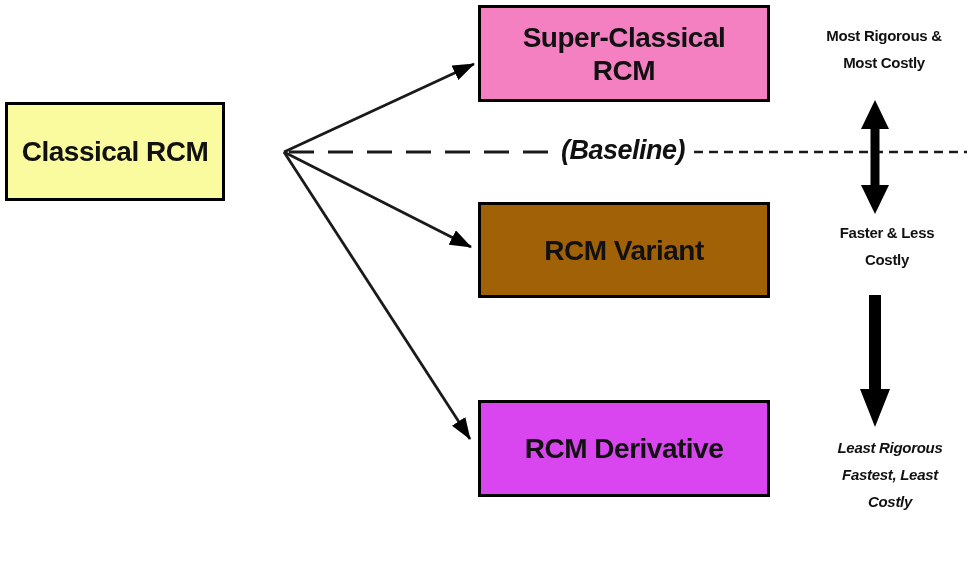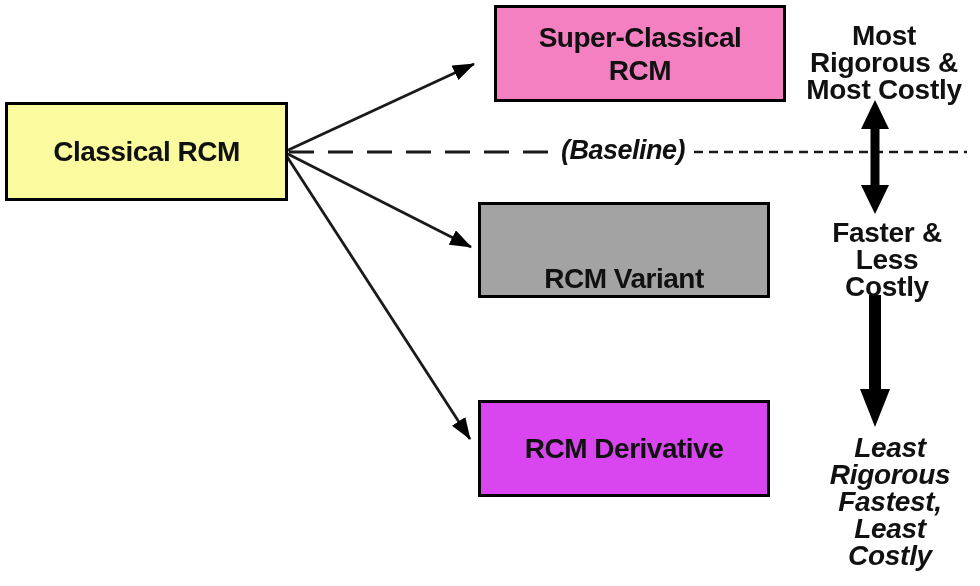--- a/index.html
+++ b/index.html
@@ -31,21 +31,21 @@
     justify-content: center;
     text-align: center;
   }
   .box .box-label {
     font-weight: bold;
     font-size: 28px;
     line-height: 33px;
     color: #111111;
     letter-spacing: -0.5px;
   }
-  #box-classical   { left: 5px;   top: 102px; width: 283px; height: 99px; }
+  #box-classical   { left: 5px;   top: 102px; width: 220px; height: 99px; }
   #box-super       { left: 478px; top: 5px;   width: 292px; height: 97px; }
   #box-super .box-label { max-width: 250px; }
   #box-variant     { left: 478px; top: 202px; width: 292px; height: 96px; }
   #box-derivative  { left: 478px; top: 400px; width: 292px; height: 97px; }
 
   .baseline-label {
     position: absolute;
     left: 550px;
     top: 135px;
     width: 146px;
@@ -53,21 +53,21 @@
     font-weight: bold;
     font-size: 27px;
     letter-spacing: -0.5px;
     color: #111111;
     font-style: italic;
   }
   .annotation {
     position: absolute;
     text-align: center;
     font-weight: bold;
-    font-size: 28px;
+    font-size: 15px;
     line-height: 27px;
     color: #111111;
     white-space: pre-line;
     letter-spacing: -0.3px;
   }
   #annotation-top    { left: 793px; top: 22px;  width: 182px; }
   #annotation-middle { left: 798px; top: 219px; width: 178px; text-align: center; }
   #annotation-bottom { left: 801px; top: 434px; width: 178px; font-style: italic; }
 
   .caption {
@@ -115,25 +115,25 @@
     <g>
       <line x1="875" y1="295" x2="875" y2="391" stroke="#000000" stroke-width="12"></line>
       <polygon points="875,427 860,389 890,389" fill="#000000"></polygon>
     </g>
   </svg>
 
   <div class="box" id="box-classical" style="background: rgb(250, 250, 158);">
     <span class="box-label">Classical RCM</span>
   </div>
 
-  <div class="box" id="box-super" style="background: rgb(244, 128, 194); margin-left: 16px;">
+  <div class="box" id="box-super" style="background: rgb(244, 128, 194);">
     <span class="box-label">Super-Classical RCM</span>
   </div>
 
-  <div class="box" id="box-variant" style="background: #a3a3a3; align-items: flex-end;">
+  <div class="box" id="box-variant" style="background: #a16207;">
     <span class="box-label">RCM Variant</span>
   </div>
 
   <div class="box" id="box-derivative" style="background: #d946ef;">
     <span class="box-label">RCM Derivative</span>
   </div>
 
   <div class="baseline-label">(Baseline)</div>
 
   <div class="annotation" id="annotation-top">Most Rigorous &amp;

